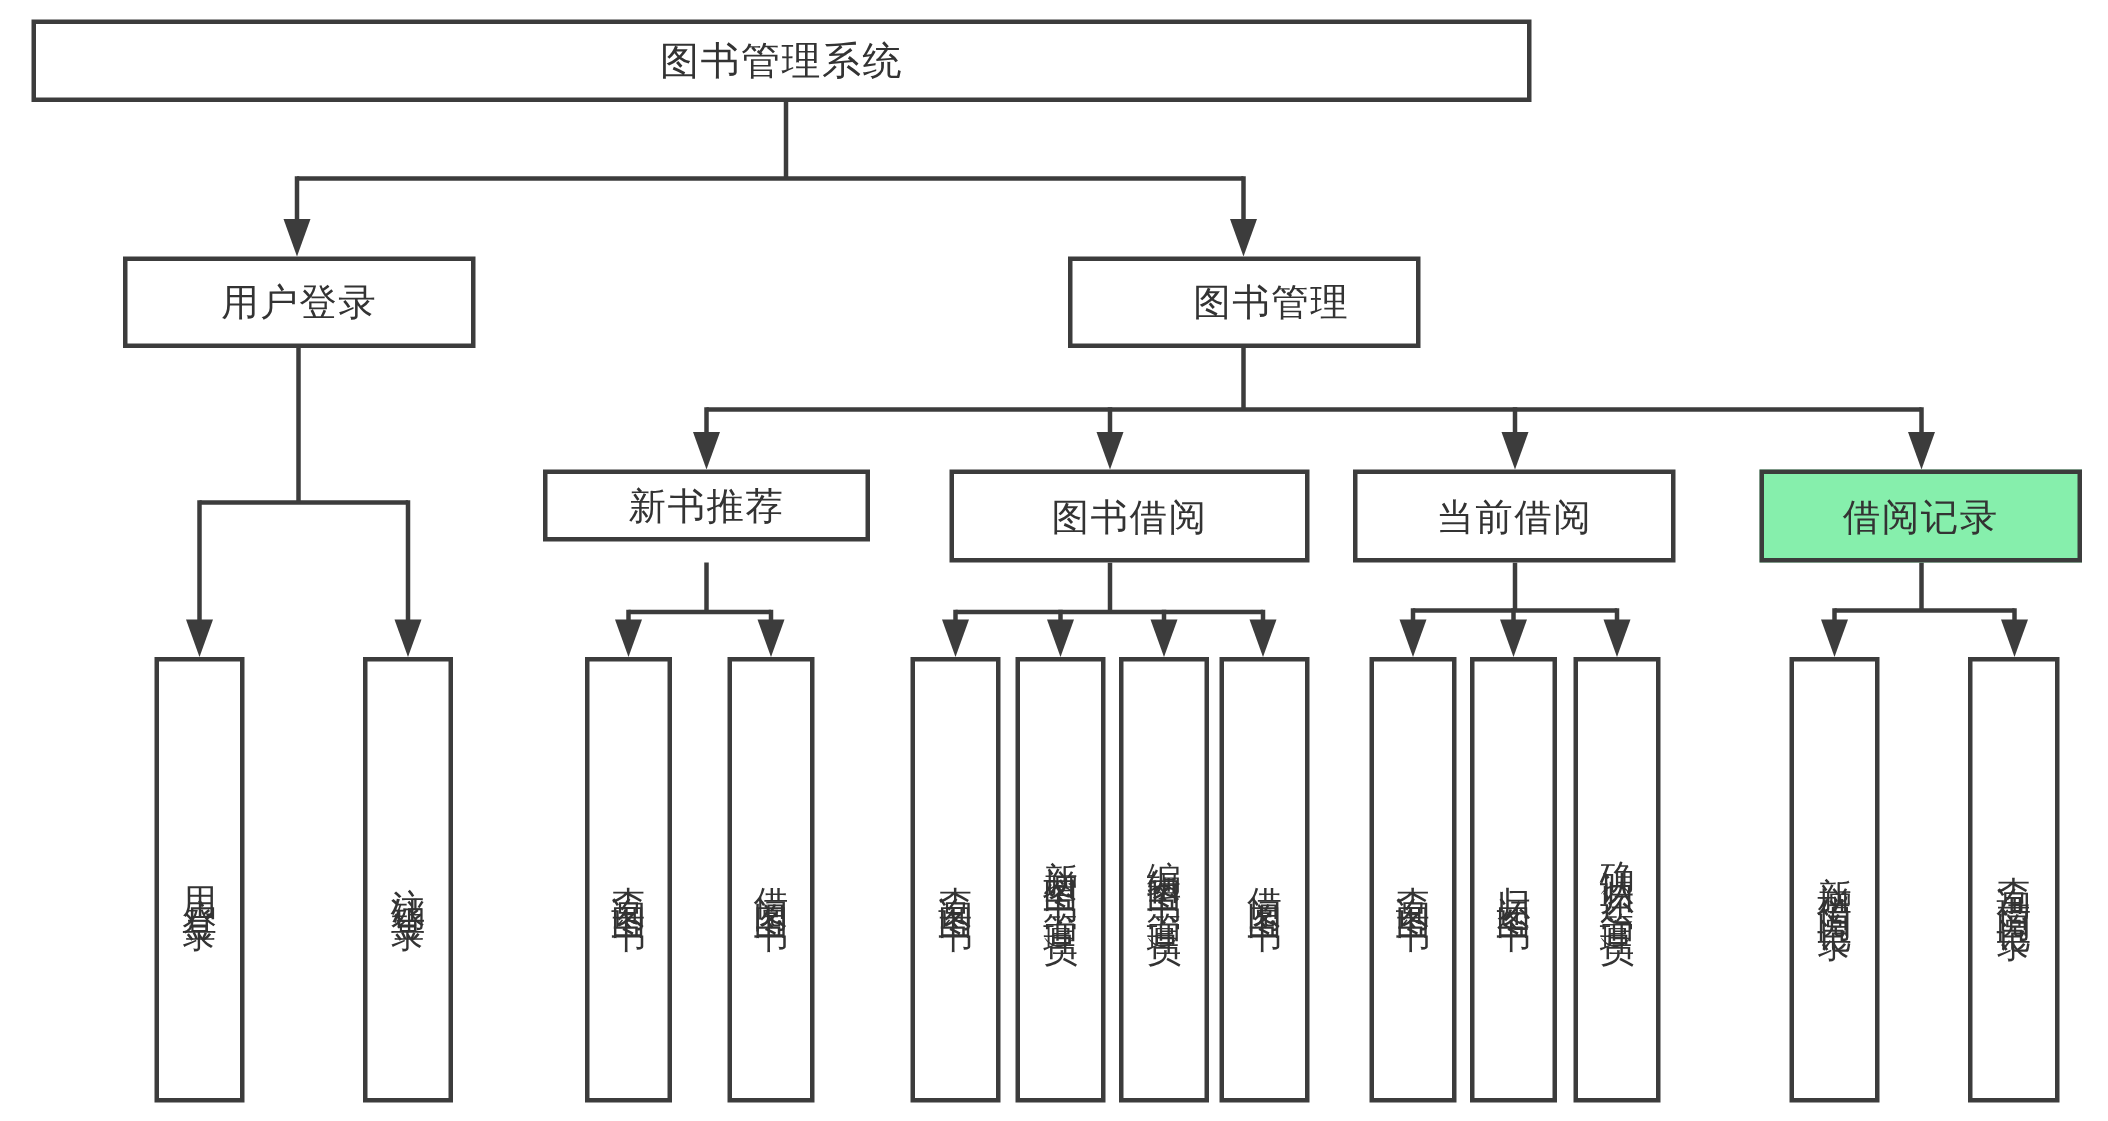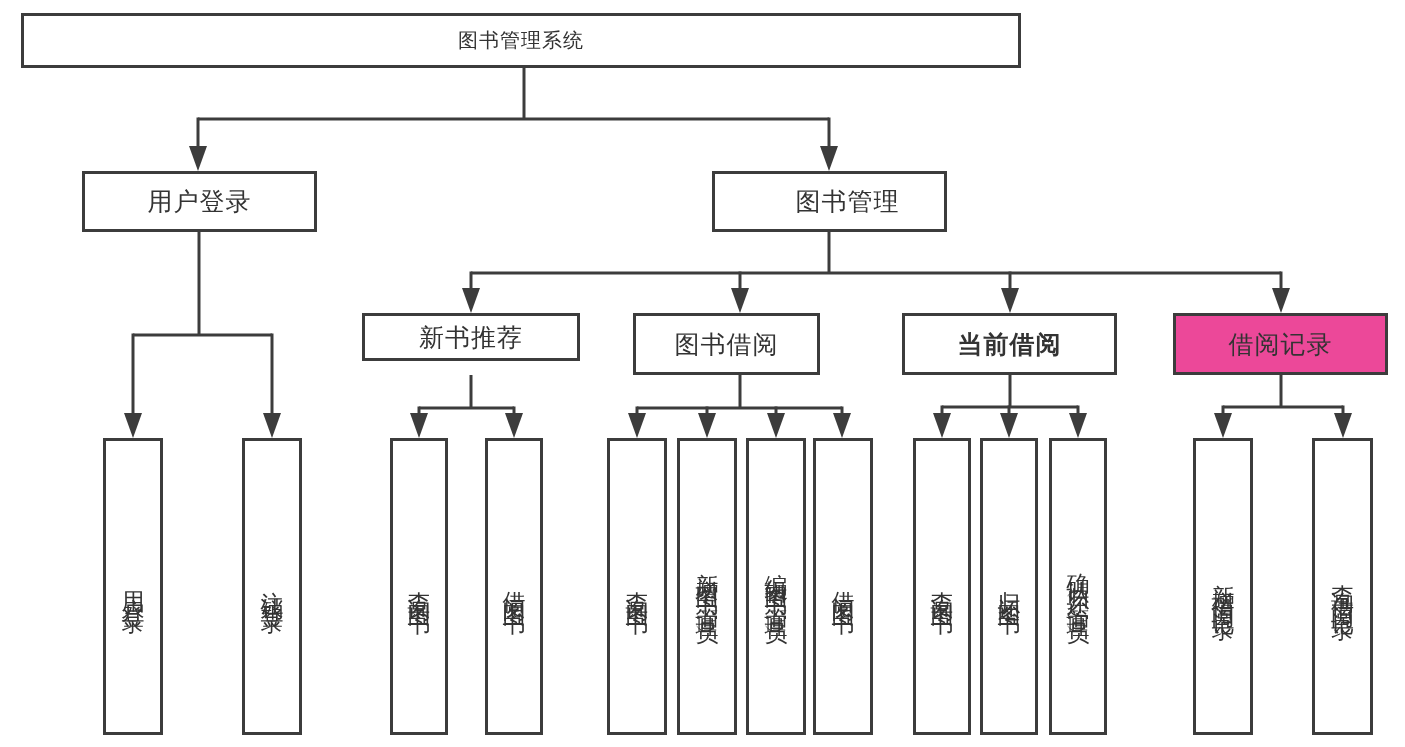--- a/index.html
+++ b/index.html
@@ -11,21 +11,21 @@
     box-sizing:border-box;
     background:#ffffff;
     border:3px solid #3c3c3c;
     display:flex;
     align-items:center;
     justify-content:center;
     z-index:2;
     color:#333333;
   }
   .node-h{font-size:25px;letter-spacing:1px;}
-  .node-root{font-size:20px;}
+  .node-root{font-size:26px;}
   .node-v{font-size:23px;}
   .node-v .label{
     writing-mode:vertical-rl;
     letter-spacing:7px;
     line-height:1;
     white-space:nowrap;
   }
   .label{display:block;}
   #watermark{
     position:absolute;
@@ -101,27 +101,27 @@
     </div>
     <div class="node node-h" style="left: 82px; top: 171px; width: 235px; height: 61px; border-color: rgb(60, 60, 60); color: rgb(51, 51, 51); background: rgb(255, 255, 255);">
       <span class="label">用户登录</span>
     </div>
     <div class="node node-h" style="left: 712px; top: 171px; width: 235px; height: 61px; border-color: rgb(60, 60, 60); color: rgb(51, 51, 51); background: rgb(255, 255, 255); padding-left: 36px;">
       <span class="label">图书管理</span>
     </div>
     <div class="node node-h" style="left: 362px; top: 313px; width: 218px; height: 48px; border-color: rgb(60, 60, 60); color: rgb(51, 51, 51); background: rgb(255, 255, 255);">
       <span class="label">新书推荐</span>
     </div>
-    <div class="node node-h" style="left: 633px; top: 313px; width: 187px; height: 62px; border-color: rgb(60, 60, 60); color: rgb(51, 51, 51); background: rgb(255, 255, 255);">
+    <div class="node node-h" style="left: 633px; top: 313px; width: 240px; height: 62px; border-color: rgb(60, 60, 60); color: rgb(51, 51, 51); background: rgb(255, 255, 255);">
       <span class="label">图书借阅</span>
     </div>
-    <div class="node node-h" style="left: 902px; top: 313px; width: 215px; height: 62px; border-color: rgb(60, 60, 60); color: rgb(51, 51, 51); background: rgb(255, 255, 255); font-weight: bold;">
+    <div class="node node-h" style="left: 902px; top: 313px; width: 215px; height: 62px; border-color: rgb(60, 60, 60); color: rgb(51, 51, 51); background: rgb(255, 255, 255);">
       <span class="label">当前借阅</span>
     </div>
-    <div class="node node-h" style="left: 1173px; top: 313px; width: 215px; height: 62px; border-color: rgb(60, 60, 60); color: rgb(51, 51, 51); background: #ec4899;">
+    <div class="node node-h" style="left: 1173px; top: 313px; width: 215px; height: 62px; border-color: rgb(60, 60, 60); color: rgb(51, 51, 51); background: #86efac;">
       <span class="label">借阅记录</span>
     </div>
     <div class="node node-v" style="left: 103px; top: 438px; width: 60px; height: 297px; border-color: rgb(60, 60, 60); color: rgb(51, 51, 51); background: rgb(255, 255, 255);">
       <span class="label">用户登录</span>
     </div>
     <div class="node node-v" style="left: 242px; top: 438px; width: 60px; height: 297px; border-color: rgb(60, 60, 60); color: rgb(51, 51, 51); background: rgb(255, 255, 255);">
       <span class="label">注销登录</span>
     </div>
     <div class="node node-v" style="left: 390px; top: 438px; width: 58px; height: 297px; border-color: rgb(60, 60, 60); color: rgb(51, 51, 51); background: rgb(255, 255, 255);">
       <span class="label">查询图书</span>

